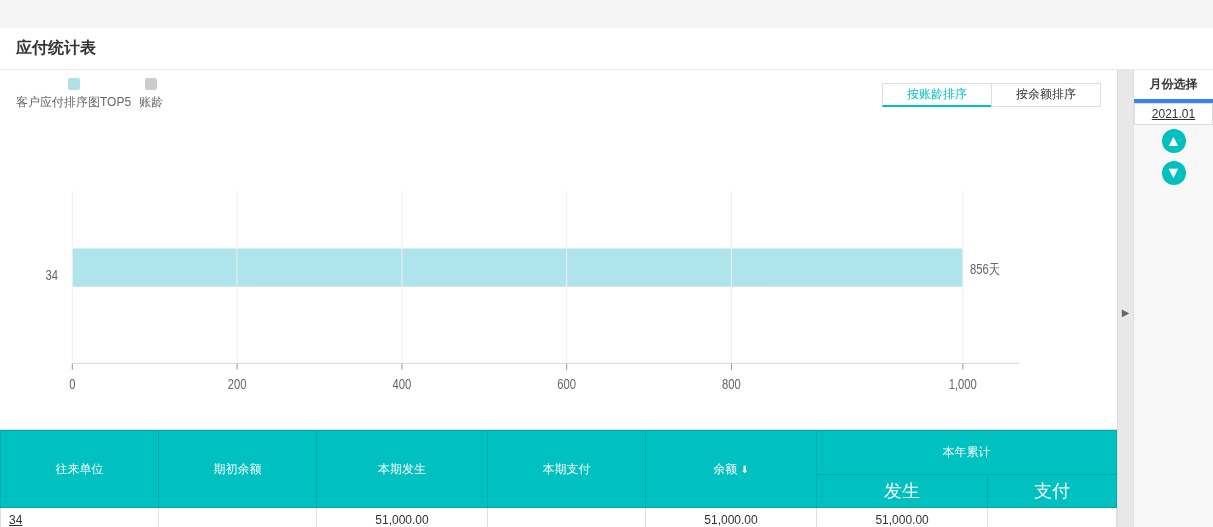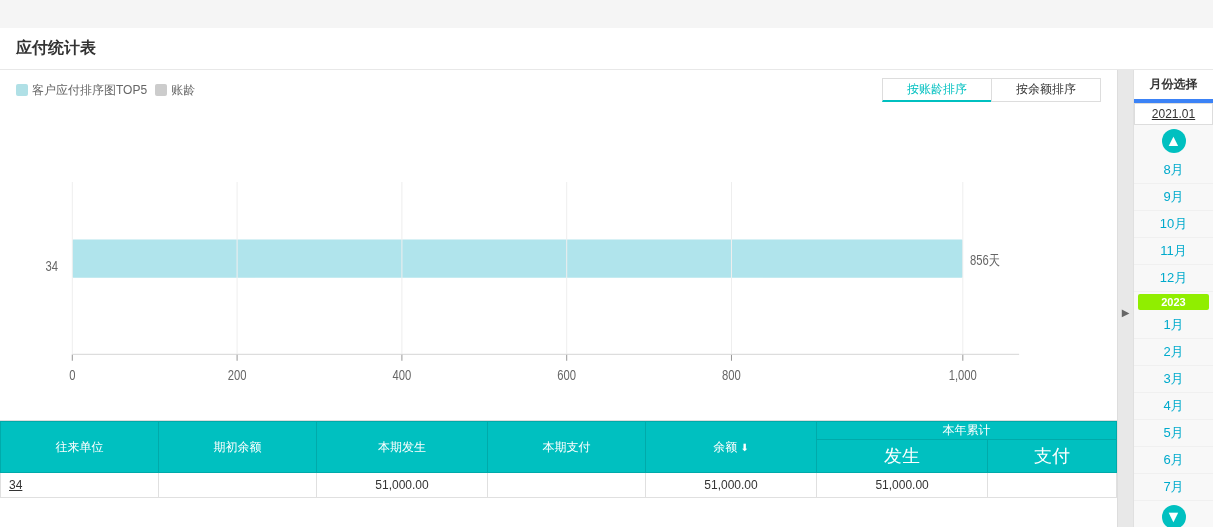--- a/index.html
+++ b/index.html
@@ -22,35 +22,35 @@
 
     
     .main-content { display: flex; flex: 1; overflow: hidden; }
 
     
     .chart-area { flex: 1; display: flex; flex-direction: column; overflow: hidden; }
 
     
     .chart-header { display: flex; align-items: center; justify-content: space-between; padding: 8px 16px; }
     .chart-legend { display: flex; align-items: center; gap: 8px; }
-    .legend-item { display: flex; align-items: center; gap: 4px; font-size: 12px; color: #666; }
+    .legend-item { display: flex; align-items: center; gap: 4px; font-size: 12px; color: #666; flex-direction: column; }
     .legend-dot { width: 12px; height: 12px; background: #b0e0e6; border-radius: 2px; }
     .chart-sort { display: flex; gap: 0; }
     .sort-btn { padding: 2px 24px; font-size: 12px; cursor: pointer; border: 1px solid #ddd; background: #fff; color: #333; }
     .sort-btn.active { color: #00c0c0; border-bottom: 2px solid #00c0c0; }
     .sort-btn:first-child { border-right: none; }
 
     
     .bar-chart-container { flex: 1; padding: 8px 16px; position: relative; min-height: 200px; max-height: 310px; }
 
     
     .table-area { border-top: 1px solid #ddd; }
     .table-wrapper { overflow-x: auto; }
     table { width: 100%; border-collapse: collapse; }
-    .table-header-row-1 th { background: #00c0c0; color: #fff; font-size: 12px; font-weight: normal; padding: 0 8px; text-align: center; border: 1px solid #00aaaa; }
+    .table-header-row-1 th { background: #00c0c0; color: #fff; font-size: 12px; font-weight: normal; padding: 13px 8px; text-align: center; border: 1px solid #00aaaa; }
     .table-header-row-2 th { background: #00c0c0; color: #fff; font-size: 18px; font-weight: normal; padding: 4px 8px; text-align: center; border: 1px solid #00aaaa; }
     .table-data-row td { font-size: 12px; padding: 5px 8px; border: 1px solid #e0e0e0; background: #fff; color: #333; }
     .td-link { color: #0066cc; text-decoration: underline; cursor: pointer; }
     .td-number { text-align: center; }
 
     
     .sidebar { width: 80px; background: #f8f8f8; border-left: 1px solid #e0e0e0; display: flex; flex-direction: column; overflow-y: auto; }
     .sidebar-header { background: #fff; padding: 6px 4px; font-size: 12px; color: #333; text-align: center; border-bottom: 4px solid #3b82f6; font-weight: bold; }
     .sidebar-year-input { width: 100%; padding: 3px 4px; font-size: 12px; border: 1px solid #ddd; background: #fff; text-align: center; outline: none; color: #333; text-decoration: underline; }
     .month-list { display: flex; flex-direction: column; }
@@ -163,33 +163,18 @@
     </div>
 
     <div class="collapse-btn">▶</div>
 
     <div class="sidebar">
       <div class="sidebar-header">月份选择</div>
       <input class="sidebar-year-input" type="text" value="2021.01" style="">
       <div class="sidebar-up-arrow">
         <div class="arrow-circle">▲</div>
       </div>
-      <div class="month-list">
-        <div class="month-item">8月</div>
-        <div class="month-item">9月</div>
-        <div class="month-item">10月</div>
-        <div class="month-item">11月</div>
-        <div class="month-item">12月</div>
-        <div class="year-badge">2023</div>
-        <div class="month-item">1月</div>
-        <div class="month-item">2月</div>
-        <div class="month-item">3月</div>
-        <div class="month-item">4月</div>
-        <div class="month-item">5月</div>
-        <div class="month-item">6月</div>
-        <div class="month-item">7月</div>
-      </div>
       <div class="sidebar-down-arrow">
         <div class="arrow-circle">▼</div>
       </div>
     </div>
   </div>
 </div>
 
 </body></html>

